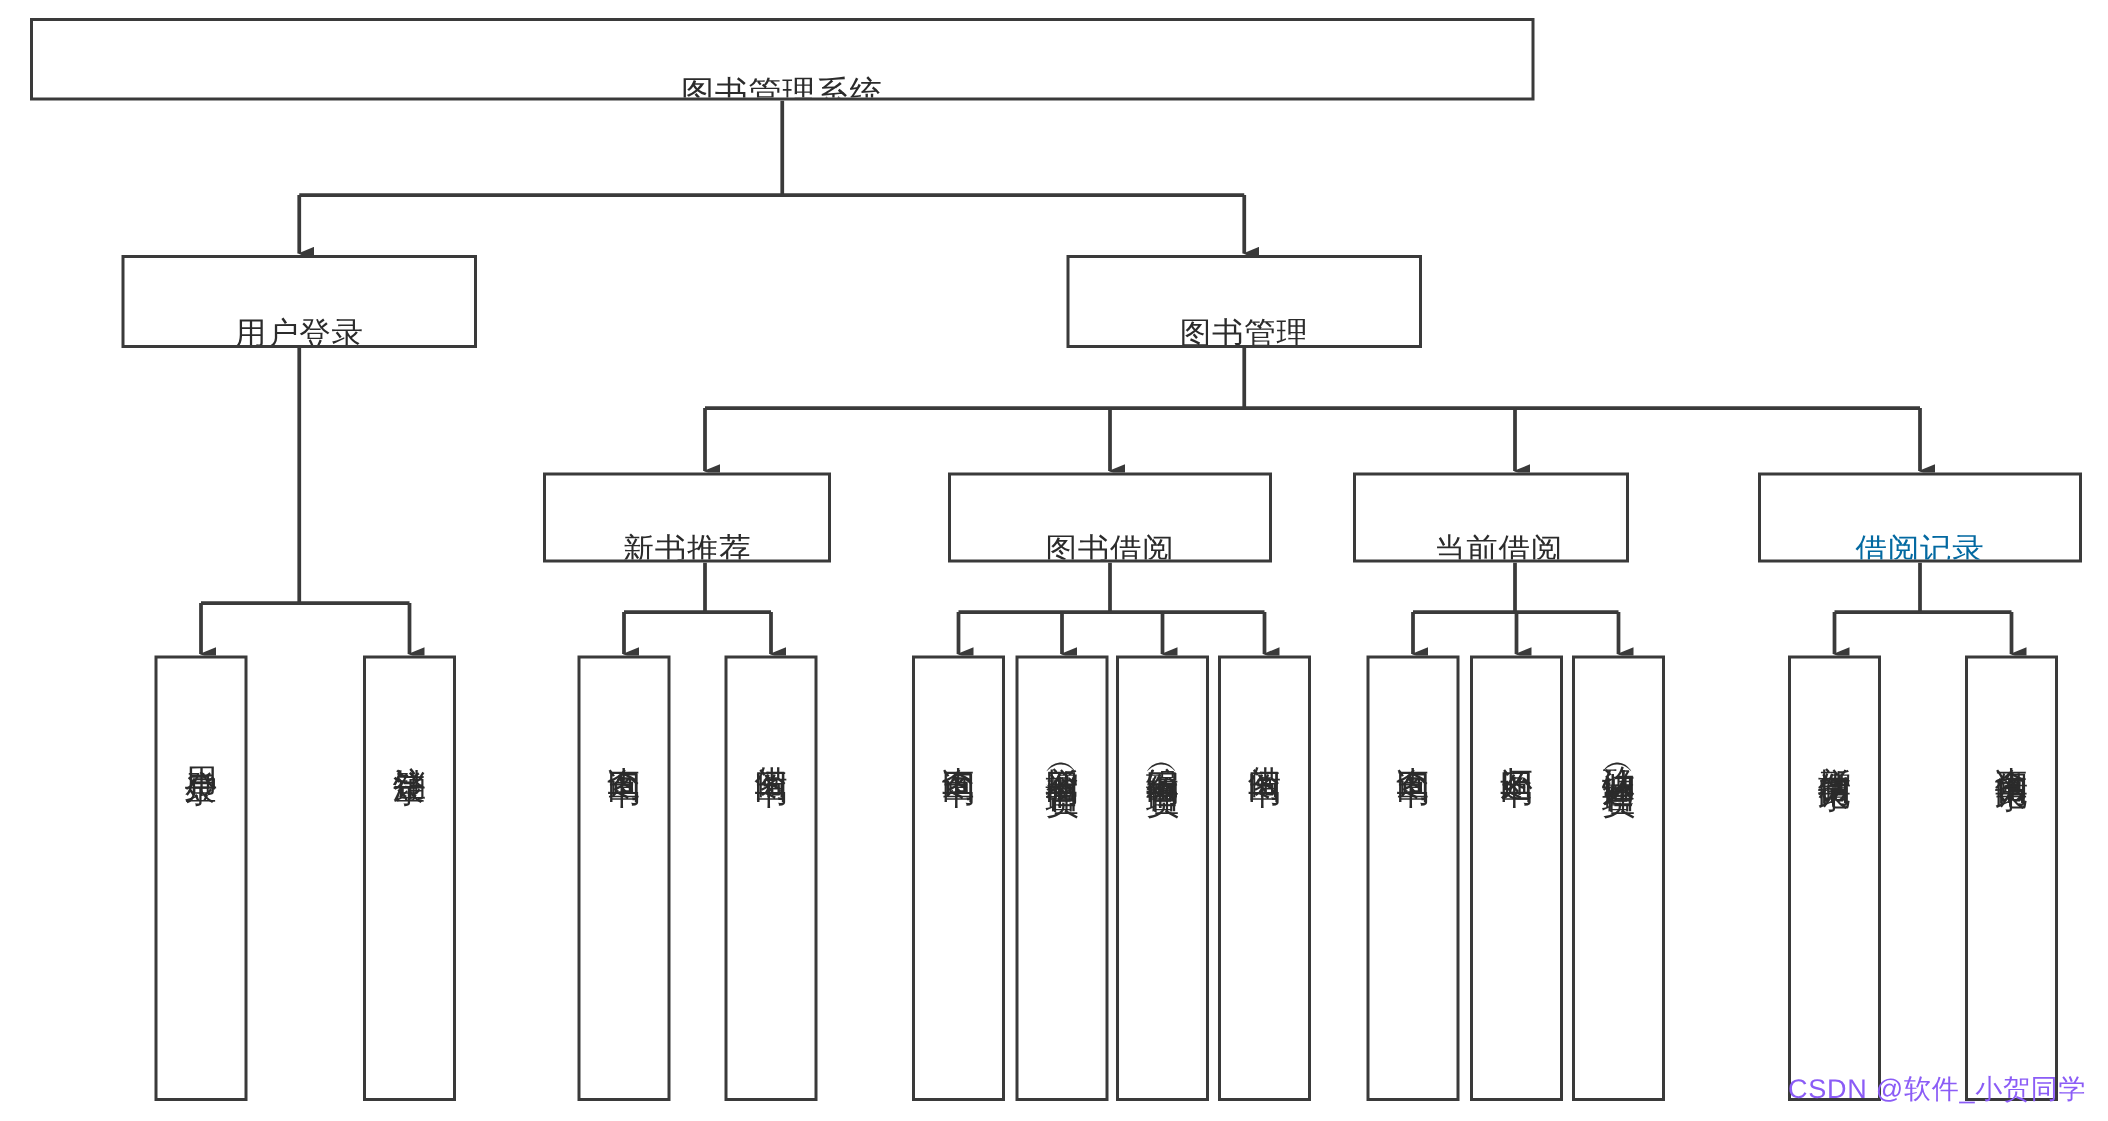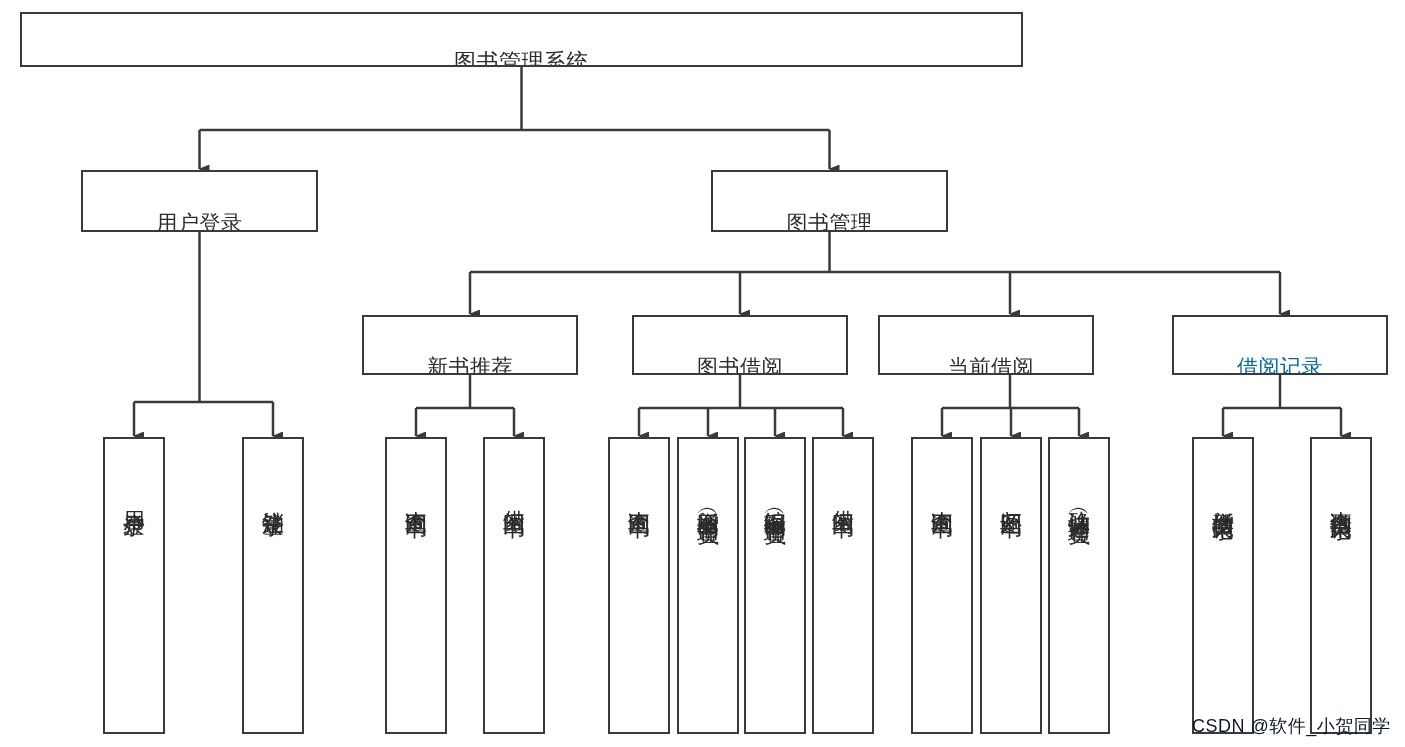--- a/index.html
+++ b/index.html
@@ -124,27 +124,27 @@
   <div id="node-layer">
       <div class="node horizontal root" style="left: 20px; top: 12px; width: 1003px; height: 55px; border-color: rgb(58, 58, 58);">
         <span class="node-label" style="color: rgb(43, 43, 43);">图书管理系统</span>
       </div>
       <div class="node horizontal" style="left: 81px; top: 170px; width: 237px; height: 62px; border-color: rgb(58, 58, 58);">
         <span class="node-label" style="color: rgb(43, 43, 43);">用户登录</span>
       </div>
       <div class="node horizontal" style="left: 711px; top: 170px; width: 237px; height: 62px; border-color: rgb(58, 58, 58);">
         <span class="node-label" style="color: rgb(43, 43, 43);">图书管理</span>
       </div>
-      <div class="node horizontal" style="left: 362px; top: 315px; width: 216px; height: 60px; border-color: rgb(58, 58, 58);">
+      <div class="node horizontal" style="left: 362px; top: 315px; width: 192px; height: 60px; border-color: rgb(58, 58, 58);">
         <span class="node-label" style="color: rgb(43, 43, 43);">新书推荐</span>
       </div>
       <div class="node horizontal" style="left: 632px; top: 315px; width: 216px; height: 60px; border-color: rgb(58, 58, 58); text-align: center;">
         <span class="node-label" style="color: rgb(43, 43, 43);">图书借阅</span>
       </div>
-      <div class="node horizontal" style="left: 878px; top: 315px; width: 216px; height: 60px; border-color: rgb(58, 58, 58); padding-left: 10px;">
+      <div class="node horizontal" style="left: 902px; top: 315px; width: 184px; height: 60px; border-color: rgb(58, 58, 58); padding-left: 10px;">
         <span class="node-label" style="color: rgb(43, 43, 43);">当前借阅</span>
       </div>
       <div class="node horizontal" style="left: 1172px; top: 315px; width: 216px; height: 60px; border-color: rgb(58, 58, 58);">
         <span class="node-label" style="color: #0369a1;">借阅记录</span>
       </div>
       <div class="node vertical" style="left: 103px; top: 437px; width: 62px; height: 297px; border-color: rgb(58, 58, 58);">
         <span class="node-label" style="color: rgb(43, 43, 43);">用户登录</span>
       </div>
       <div class="node vertical" style="left: 242px; top: 437px; width: 62px; height: 297px; border-color: rgb(58, 58, 58);">
         <span class="node-label" style="color: rgb(43, 43, 43);">注销登录</span>
@@ -177,15 +177,15 @@
         <span class="node-label" style="color: rgb(43, 43, 43);">确认归还（管理员）</span>
       </div>
       <div class="node vertical" style="left: 1192px; top: 437px; width: 62px; height: 297px; border-color: rgb(58, 58, 58);">
         <span class="node-label" style="color: rgb(43, 43, 43);">新增借阅记录</span>
       </div>
       <div class="node vertical" style="left: 1310px; top: 437px; width: 62px; height: 297px; border-color: rgb(58, 58, 58);">
         <span class="node-label" style="color: rgb(43, 43, 43);">查询借阅记录</span>
       </div>
     </div>
 
-  <div class="watermark" style="left: 1192px; top: 714px; color: #0f172a;">CSDN @软件_小贺同学</div>
+  <div class="watermark" style="left: 1192px; top: 714px; color: #8b5cf6;">CSDN @软件_小贺同学</div>
 
 </div>
 
 </body></html>

